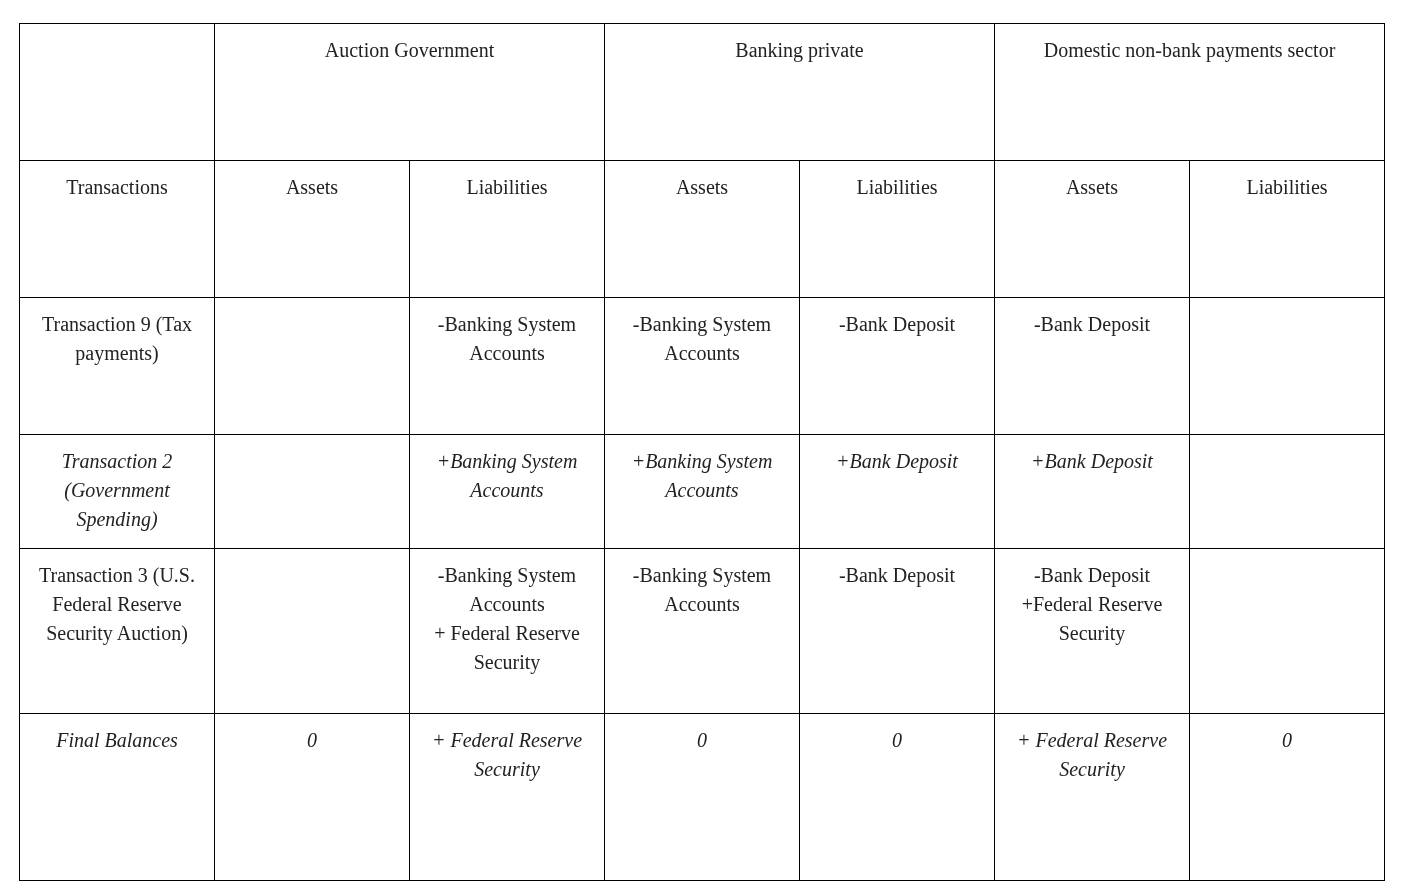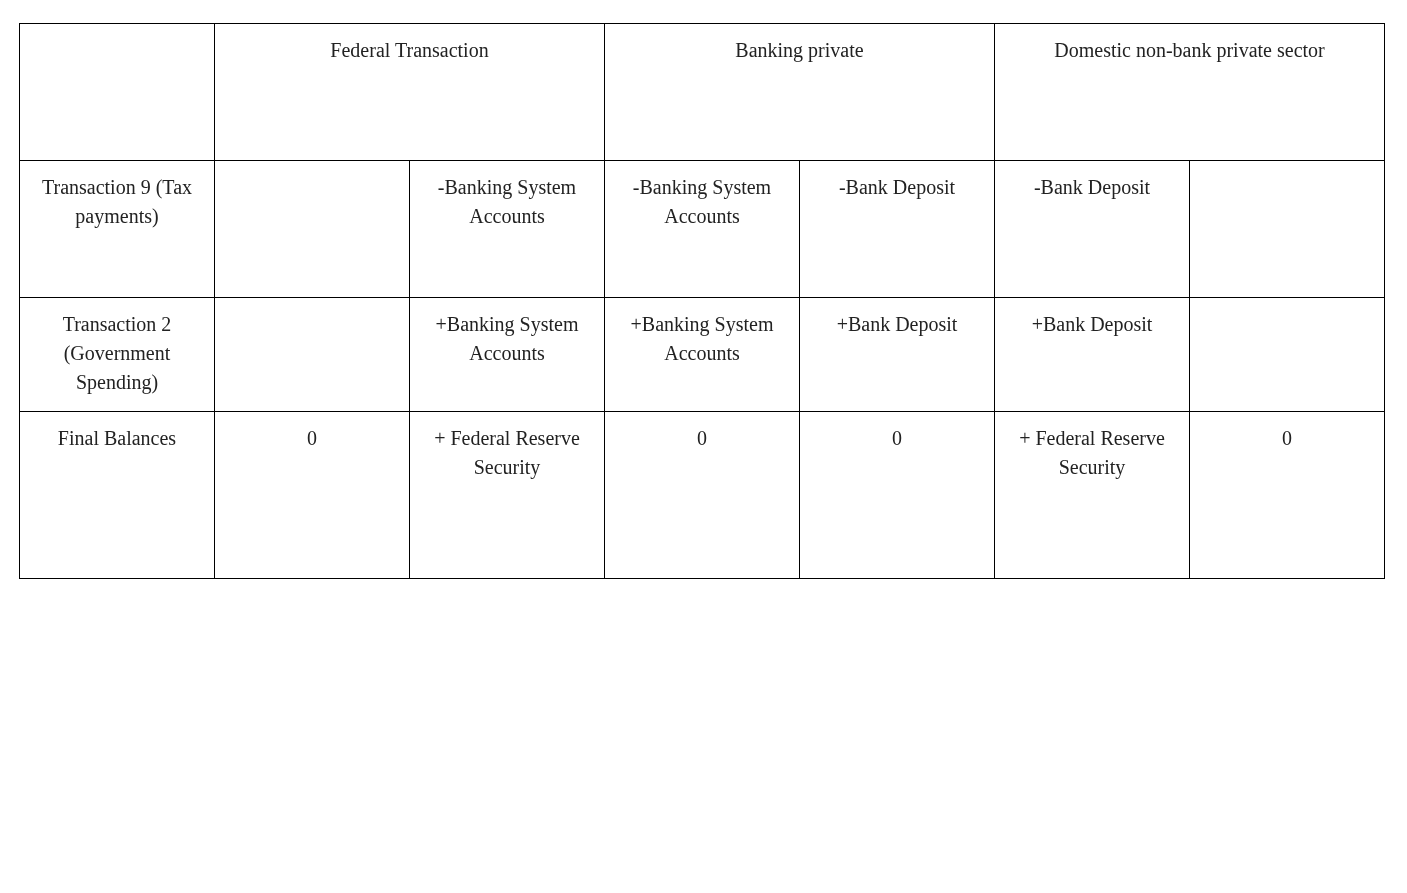--- a/index.html
+++ b/index.html
@@ -29,63 +29,83 @@
       text-align: center;
       padding: 12px 8px 0 8px;
       line-height: 29px;
       box-sizing: border-box;
       white-space: pre-line;
     }
     col.c { width: 195px; }
     tr.r-h1 td { height: 137px; }
     tr.r-h2 td { height: 137px; }
     tr.r-t1 td { height: 137px; }
-    tr.r-t2 td { height: 114px; }
+    tr.r-t2 td { height: 114px; font-style: italic; }
     tr.r-t3 td { height: 165px; }
-    tr.r-fb td { height: 167px; }
+    tr.r-fb td { height: 167px; font-style: italic; }
   </style>
 </head>
 <body>
 
 <div class="wrap">
   <table class="balance">
     <colgroup>
       <col class="c">
         <col class="c">
         <col class="c">
         <col class="c">
         <col class="c">
         <col class="c">
         <col class="c">
     </colgroup>
     <tbody>
       <tr class="r-h1">
         <td></td>
-        <td colspan="2">Federal Transaction</td>
+        <td colspan="2">Auction Government</td>
         <td colspan="2">Banking private</td>
-        <td colspan="2">Domestic non-bank private sector</td>
+        <td colspan="2">Domestic non-bank payments sector</td>
+      </tr>
+      <tr class="r-h2">
+        <td>Transactions</td>
+        <td>Assets</td>
+        <td>Liabilities</td>
+        <td>Assets</td>
+        <td>Liabilities</td>
+        <td>Assets</td>
+        <td>Liabilities</td>
       </tr>
       <tr class="r-t1">
         <td>Transaction 9 (Tax payments)</td>
         <td></td>
         <td>-Banking System Accounts</td>
         <td>-Banking System Accounts</td>
         <td>-Bank Deposit</td>
         <td>-Bank Deposit</td>
         <td></td>
       </tr>
       <tr class="r-t2">
         <td>Transaction 2 (Government Spending)</td>
         <td></td>
         <td>+Banking System Accounts</td>
         <td>+Banking System Accounts</td>
         <td>+Bank Deposit</td>
         <td>+Bank Deposit</td>
         <td></td>
       </tr>
+      <tr class="r-t3">
+        <td>Transaction 3 (U.S. Federal Reserve Security Auction)</td>
+        <td></td>
+        <td>-Banking System Accounts
++ Federal Reserve Security</td>
+        <td>-Banking System Accounts</td>
+        <td>-Bank Deposit</td>
+        <td>-Bank Deposit
++Federal Reserve Security</td>
+        <td></td>
+      </tr>
       <tr class="r-fb">
         <td>Final Balances</td>
         <td>0</td>
         <td>+ Federal Reserve Security</td>
         <td>0</td>
         <td>0</td>
         <td>+ Federal Reserve Security</td>
         <td>0</td>
       </tr>
     </tbody>

